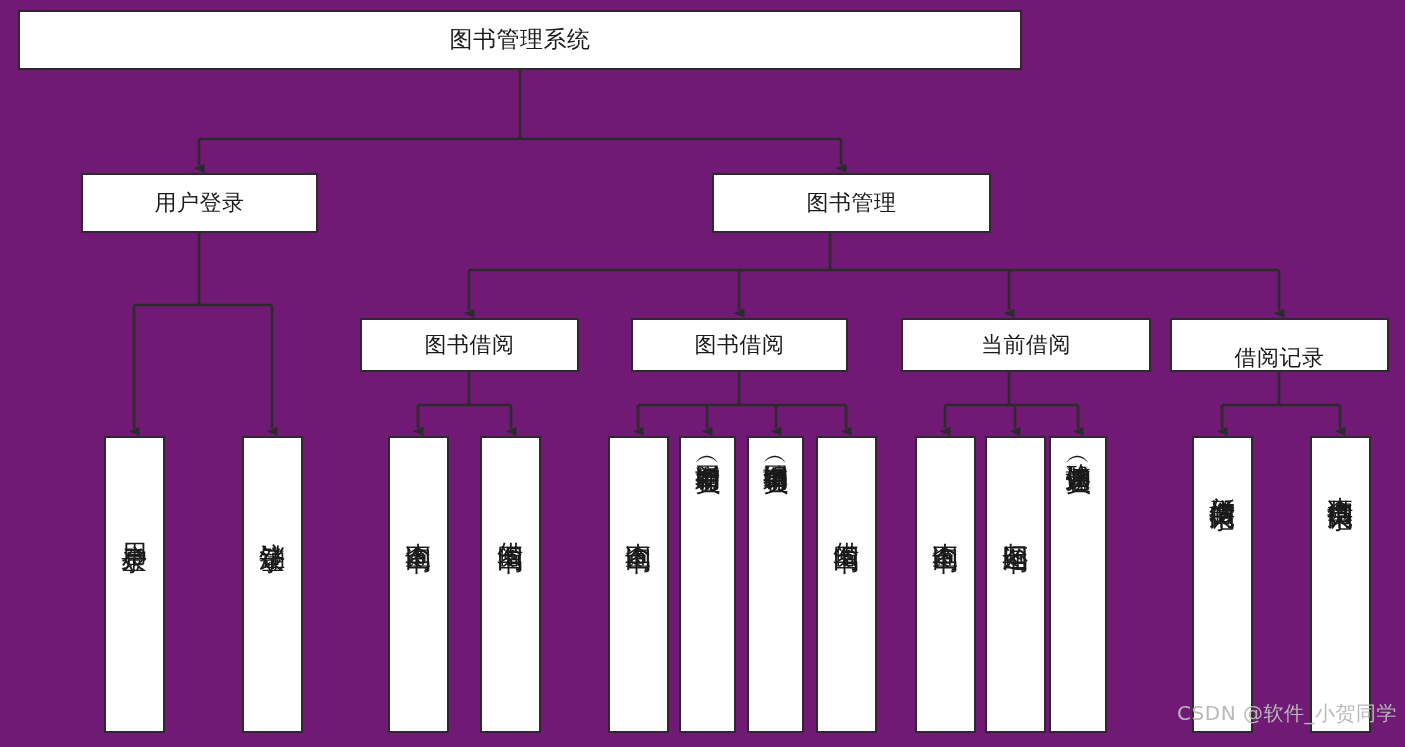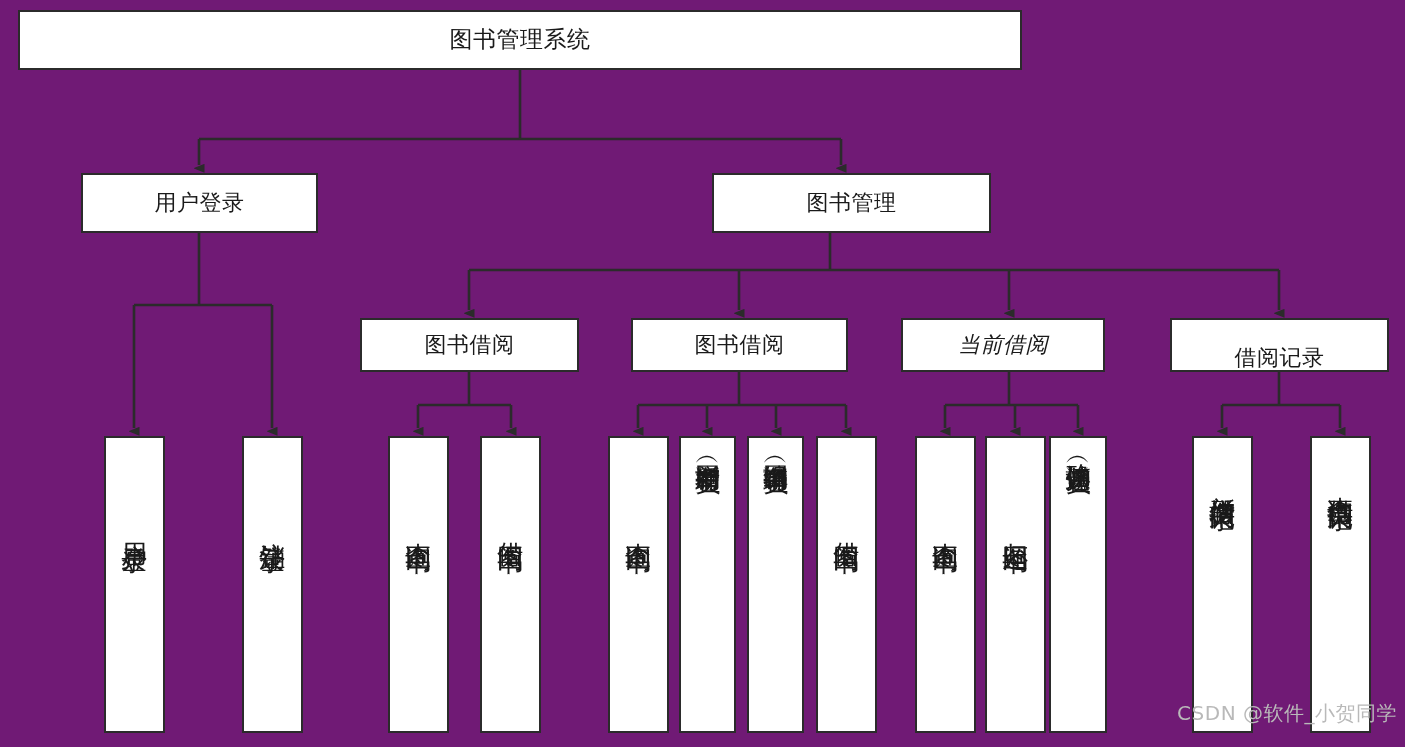--- a/index.html
+++ b/index.html
@@ -144,21 +144,21 @@
   <div class="node-box node-h" style="left:712px; top:173px; width:279px; height:60px;">
     <span class="node-label">图书管理</span>
   </div>
 
   <div class="node-box node-h" style="left:360px; top:318px; width:219px; height:54px;">
     <span class="node-label">图书借阅</span>
   </div>
   <div class="node-box node-h" style="left:631px; top:318px; width:217px; height:54px;">
     <span class="node-label">图书借阅</span>
   </div>
-  <div class="node-box node-h" style="left:901px; top:318px; width:204px; height:54px;font-style:italic;">
+  <div class="node-box node-h" style="left:901px; top:318px; width:250px; height:54px;">
     <span class="node-label">当前借阅</span>
   </div>
   <div class="node-box node-h" style="left:1170px; top:318px; width:219px; height:54px;align-items:flex-end;">
     <span class="node-label">借阅记录</span>
   </div>
 
   <div class="node-box node-v" style="left:104px; top:436px; width:61px; height:297px; padding-top:84px;">
     <span class="node-label">用户登录</span>
   </div>
   <div class="node-box node-v" style="left:242px; top:436px; width:61px; height:297px; padding-top:84px;">

